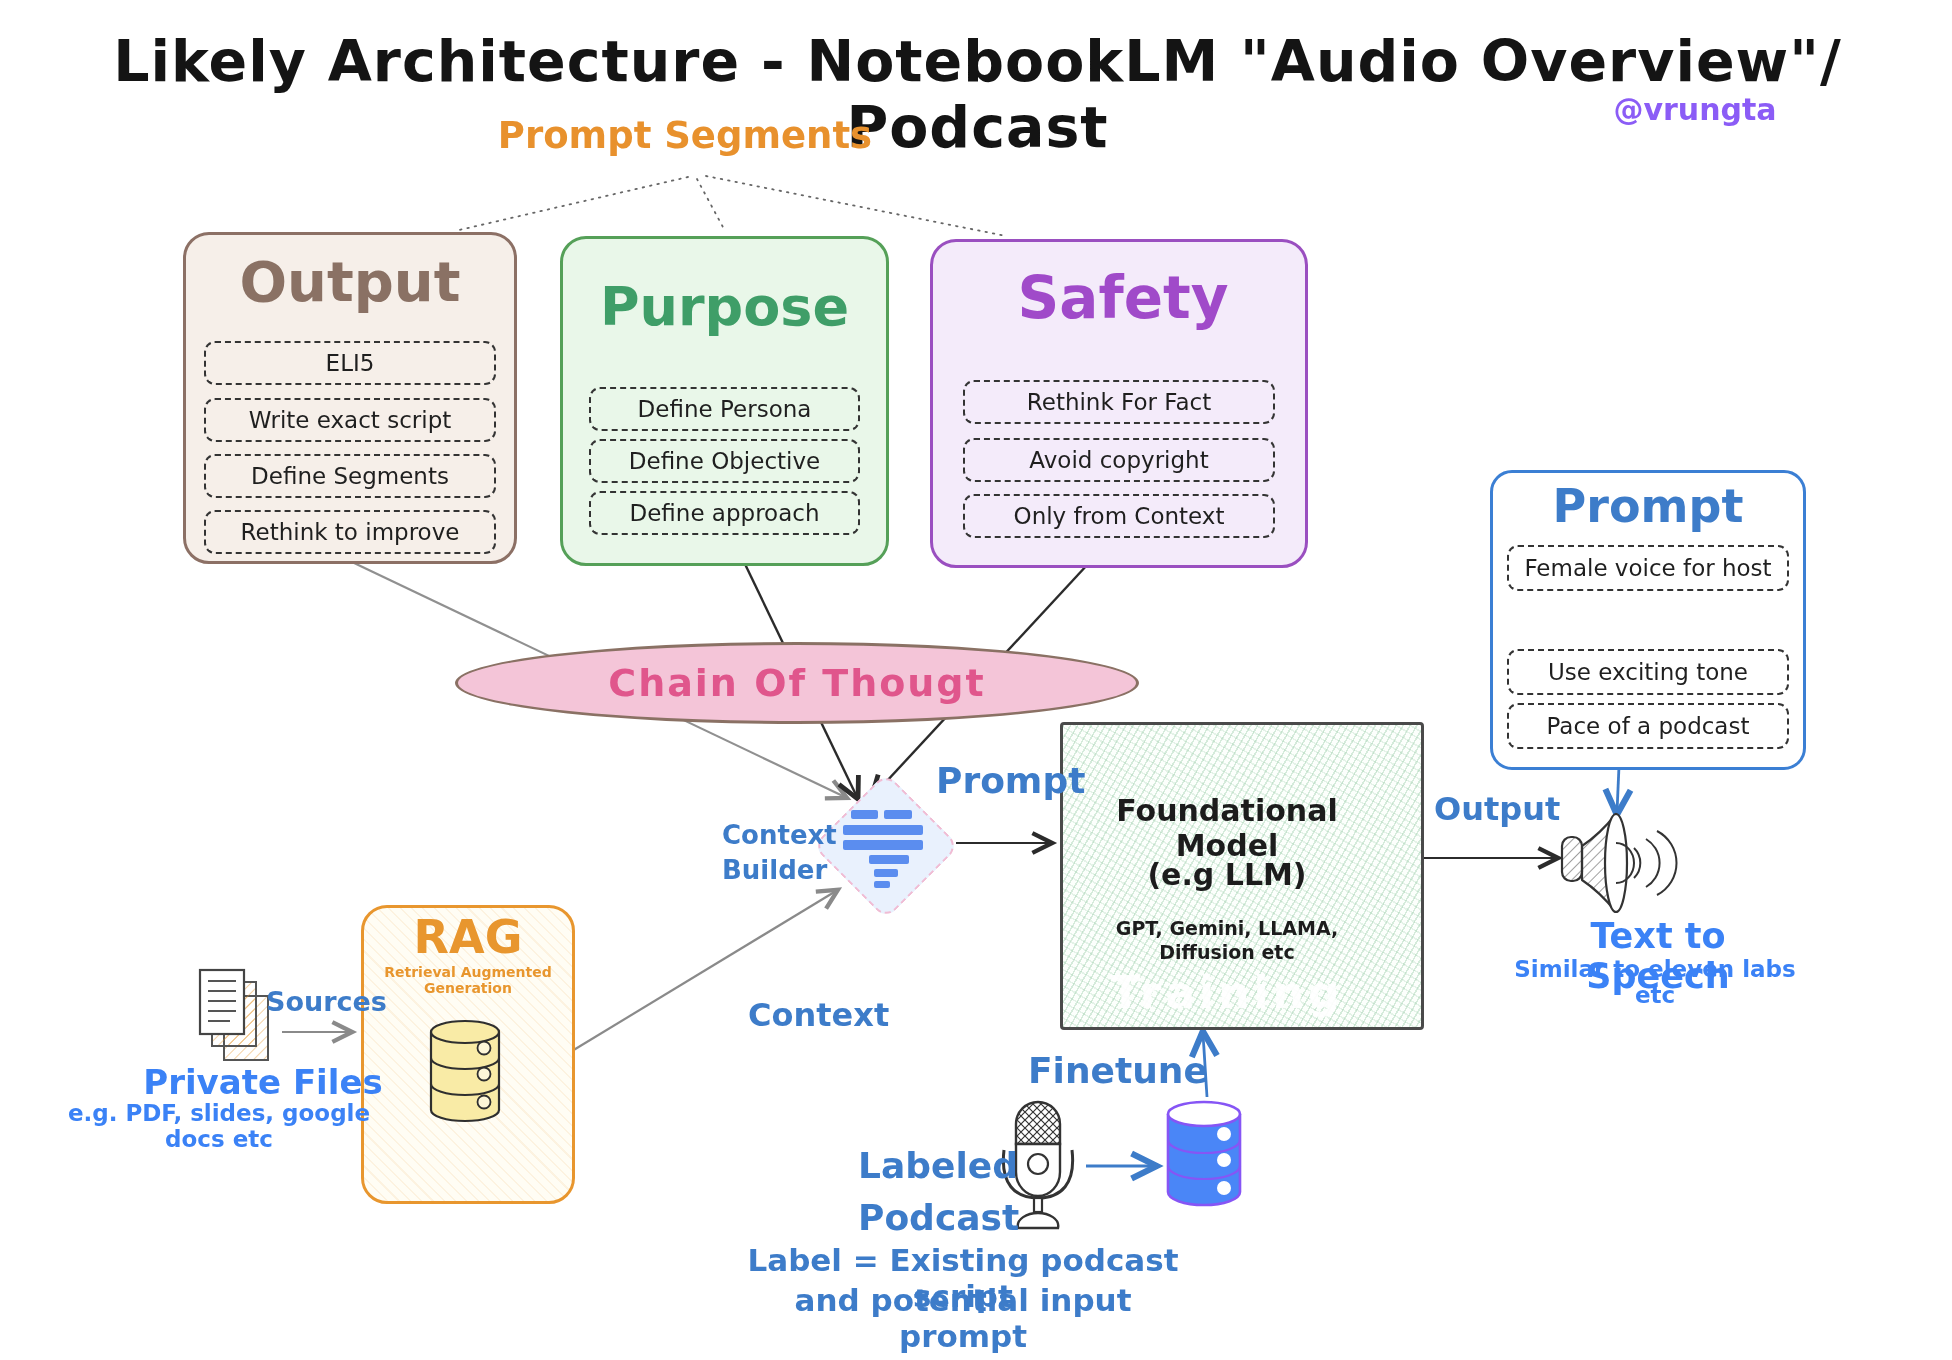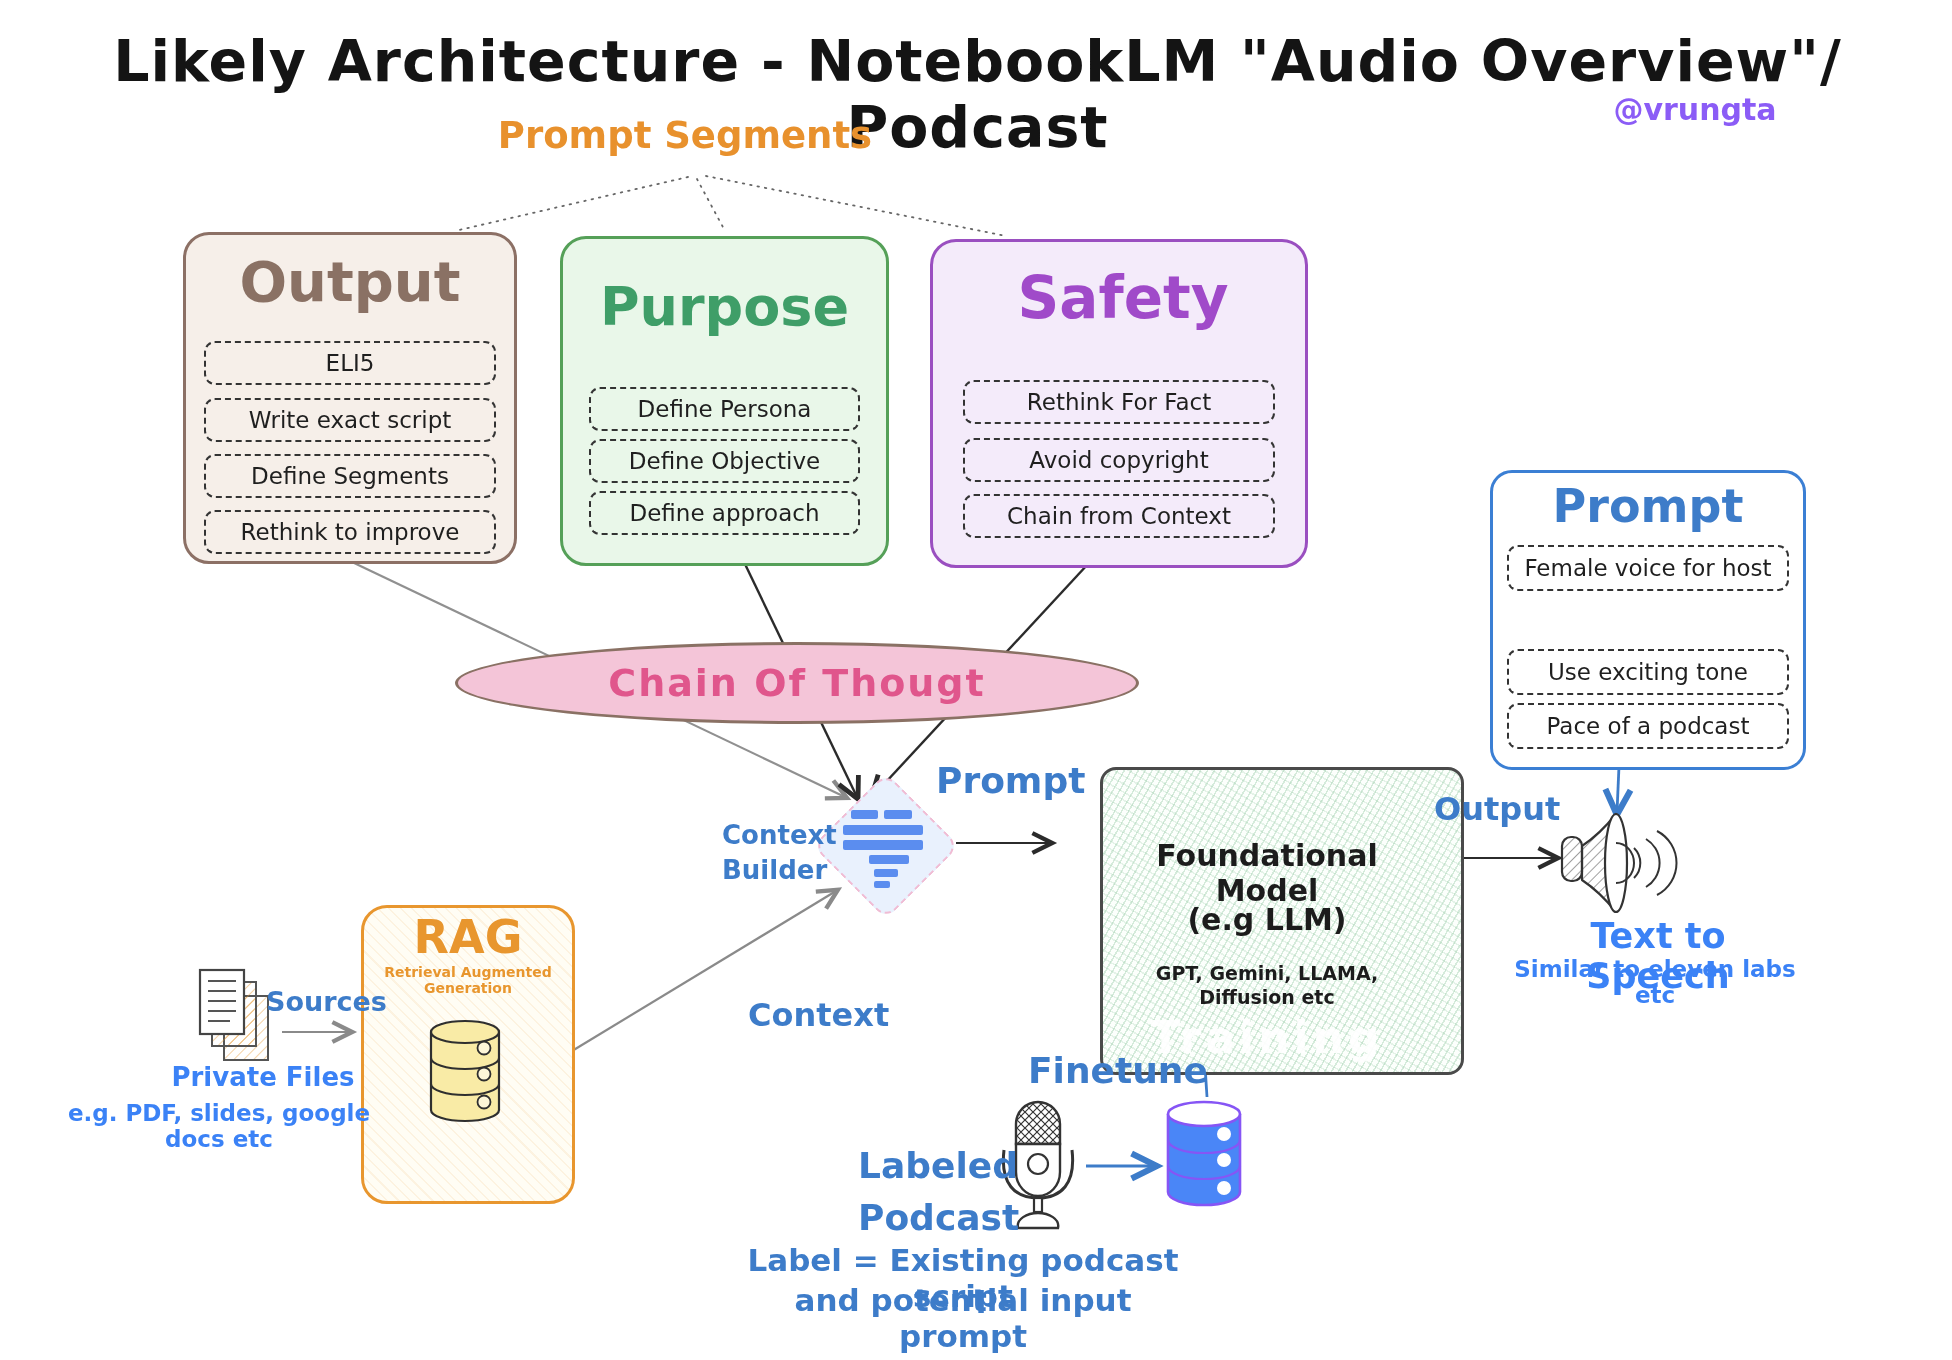--- a/index.html
+++ b/index.html
@@ -25,24 +25,24 @@
 
   .ellipse{left:455px;top:642px;width:678px;height:76px;background:#f4c5d8;border:3px solid #8a7164;
            border-radius:50%;display:flex;align-items:center;justify-content:center;z-index:2;}
   .ellipse span{font-size:38px;font-weight:700;color:#e0568c;letter-spacing:2px;}
 
   .diamond{left:834px;top:794px;width:100px;height:100px;background:#e9f1fd;border:2px dashed #f0bcd4;
            border-radius:14px;transform:rotate(45deg);z-index:2;}
   .bar{position:absolute;background:#5b8def;border-radius:2px;z-index:3;}
 
   .bluelabel{color:#3d7cc9;font-weight:700;z-index:3;}
-  .fm{left:1100px;top:722px;width:358px;height:302px;border:3px solid #4a4a4a;border-radius:16px;z-index:1;
+  .fm{left:1060px;top:722px;width:358px;height:302px;border:3px solid #4a4a4a;border-radius:4px;z-index:1;
       background-color:#fcfffc;
       background-image:repeating-linear-gradient(120deg,rgba(134,194,152,0.33) 0 1.5px,transparent 1.5px 6px),
-                       repeating-linear-gradient(30deg,rgba(134,194,152,0.20) 0 1.5px,transparent 1.5px 7px);margin-top:45px;}
+                       repeating-linear-gradient(30deg,rgba(134,194,152,0.20) 0 1.5px,transparent 1.5px 7px);}
   .fm div{position:absolute;left:0;right:30px;text-align:center;color:#1c1c1c;}
   .fm .fm-title{top:68px;font-size:30px;font-weight:700;}
   .fm .fm-sub{top:132px;font-size:30px;font-weight:700;}
   .fm .fm-ex1{top:192px;font-size:19px;font-weight:600;}
   .fm .fm-ex2{top:216px;font-size:19px;font-weight:600;}
   .fm .fm-water{top:242px;font-size:44px;font-weight:700;color:rgba(255,255,255,0.92);letter-spacing:4px;}
 
   .vprompt{left:1490px;top:470px;width:310px;height:294px;background:#fff;border:3px solid #3b7fd4;
            border-radius:22px;z-index:1;}
   .vprompt .segtitle{position:absolute;left:0;right:0;top:6px;text-align:center;font-size:46px;font-weight:700;color:#3d7cc9;}
@@ -116,21 +116,21 @@
     <div class="segtitle">Purpose</div>
     <div class="item" style="left:26px;right:26px;top:148px;height:40px;">Define Persona</div>
     <div class="item" style="left:26px;right:26px;top:200px;height:40px;">Define Objective</div>
     <div class="item" style="left:26px;right:26px;top:252px;height:40px;">Define approach</div>
   </div>
 
   <div class="abs segbox box-safety">
     <div class="segtitle">Safety</div>
     <div class="item" style="left:30px;right:30px;top:138px;height:40px;">Rethink For Fact</div>
     <div class="item" style="left:30px;right:30px;top:196px;height:40px;">Avoid copyright</div>
-    <div class="item" style="left:30px;right:30px;top:252px;height:40px;">Chain from Context</div>
+    <div class="item" style="left:30px;right:30px;top:252px;height:40px;">Only from Context</div>
   </div>
 
   <div class="abs ellipse">
     <span>Chain Of Thougt</span>
   </div>
 
   <div class="abs diamond"></div>
   <div class="abs">
     <div class="abs bar" style="left:851px;top:810px;width:27px;height:9px;"></div>
     <div class="abs bar" style="left:884px;top:810px;width:28px;height:9px;"></div>
@@ -210,21 +210,21 @@
       <rect x="4" y="2" width="44" height="64" fill="#fff" stroke="#444" stroke-width="2.2"></rect>
       <g stroke="#555" stroke-width="2">
         <line x1="12" y1="13" x2="40" y2="13"></line>
           <line x1="12" y1="23" x2="40" y2="23"></line>
         <line x1="12" y1="33" x2="40" y2="33"></line>
           <line x1="12" y1="43" x2="40" y2="43"></line>
         <line x1="12" y1="53" x2="34" y2="53"></line>
       </g>
     </svg>
   </div>
-  <div class="abs blacklabel" style="left:118px;top:1062px;width:290px;text-align:center;font-size:26px;">Private Files</div>
+  <div class="abs blacklabel" style="left:118px;top:1062px;width:290px;text-align:center;font-size:34px;">Private Files</div>
   <div class="abs blacklabel" style="left:64px;top:1100px;width:310px;text-align:center;font-size:23px;font-weight:600;">e.g. PDF, slides, google docs etc</div>
 
   <div class="abs bluelabel" style="left:858px;top:1140px;font-size:36px;line-height:1.45;">
     <div>Labeled</div>
     <div>Podcast</div>
   </div>
   <div class="abs icon" style="left:993px;top:1096px;">
     <svg width="90" height="140" viewBox="0 0 90 140">
       <defs>
         <pattern id="xh" width="8" height="8" patternUnits="userSpaceOnUse">

